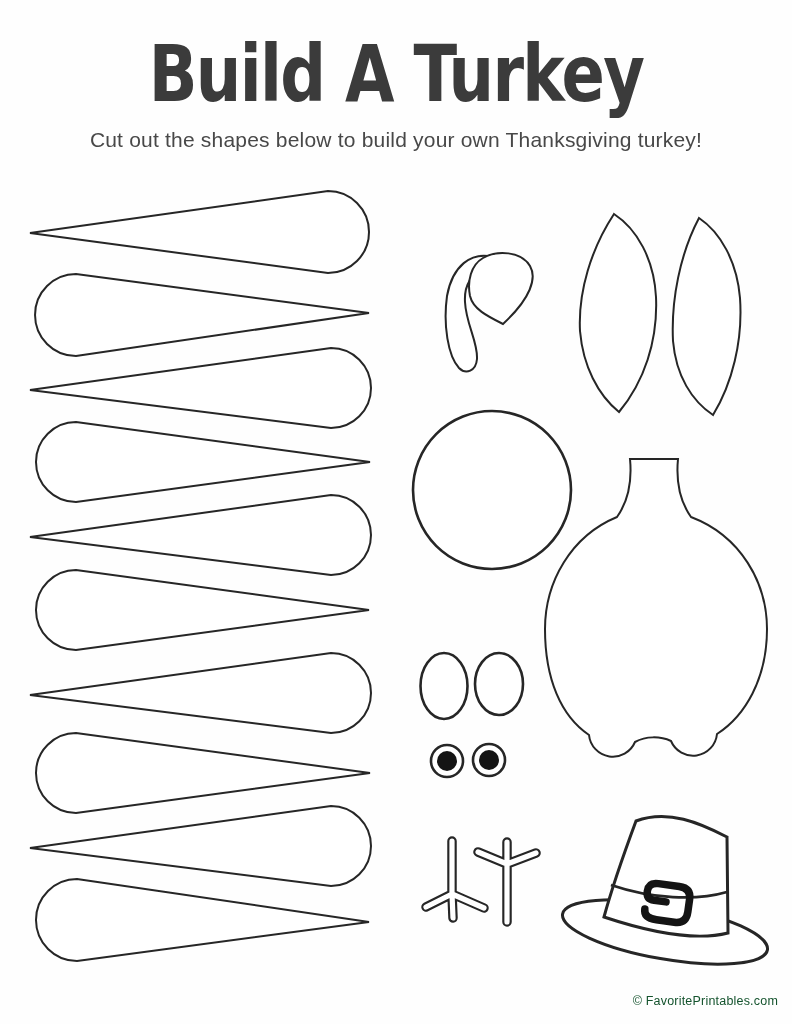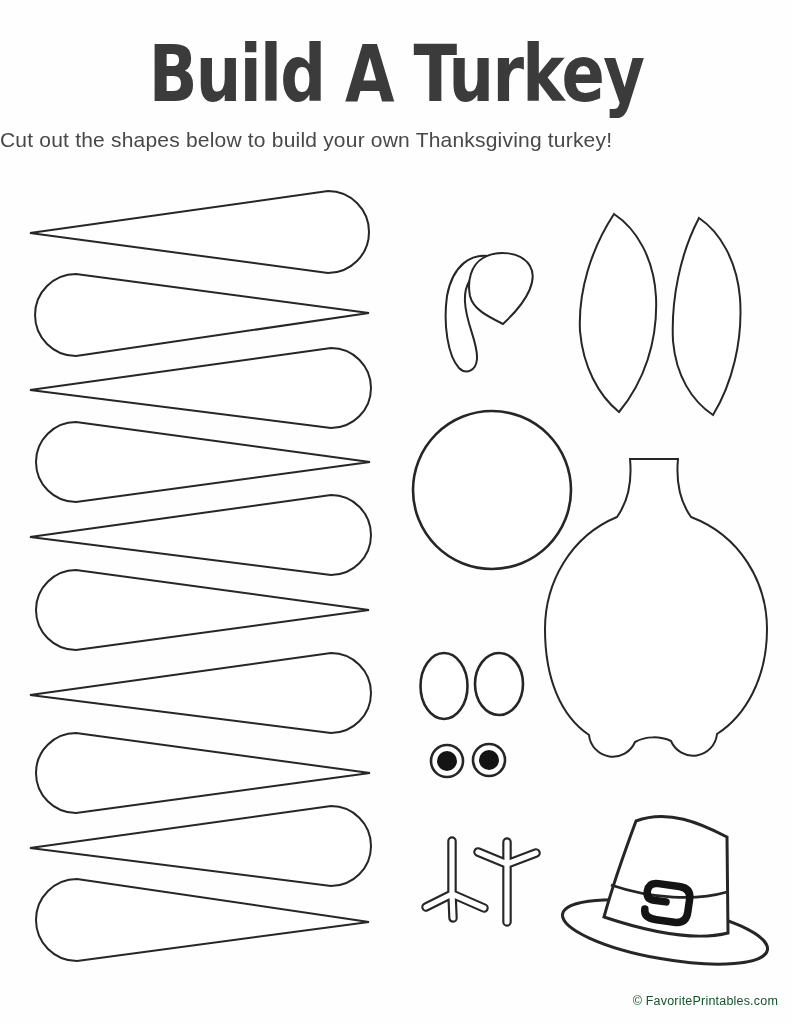--- a/index.html
+++ b/index.html
@@ -26,20 +26,21 @@
     color: #3b3b3b;
     transform: scaleX(0.82);
     transform-origin: 50% 50%;
     white-space: nowrap;
   }
   .page-subtitle {
     position: absolute;
     top: 127px;
     left: 0;
     width: 792px;
+    text-align: center;
     font-size: 21px;
     line-height: 26px;
     color: #484848;
     letter-spacing: 0.2px;
     white-space: nowrap;
   }
   .shapes-svg {
     position: absolute;
     top: 0;
     left: 0;

